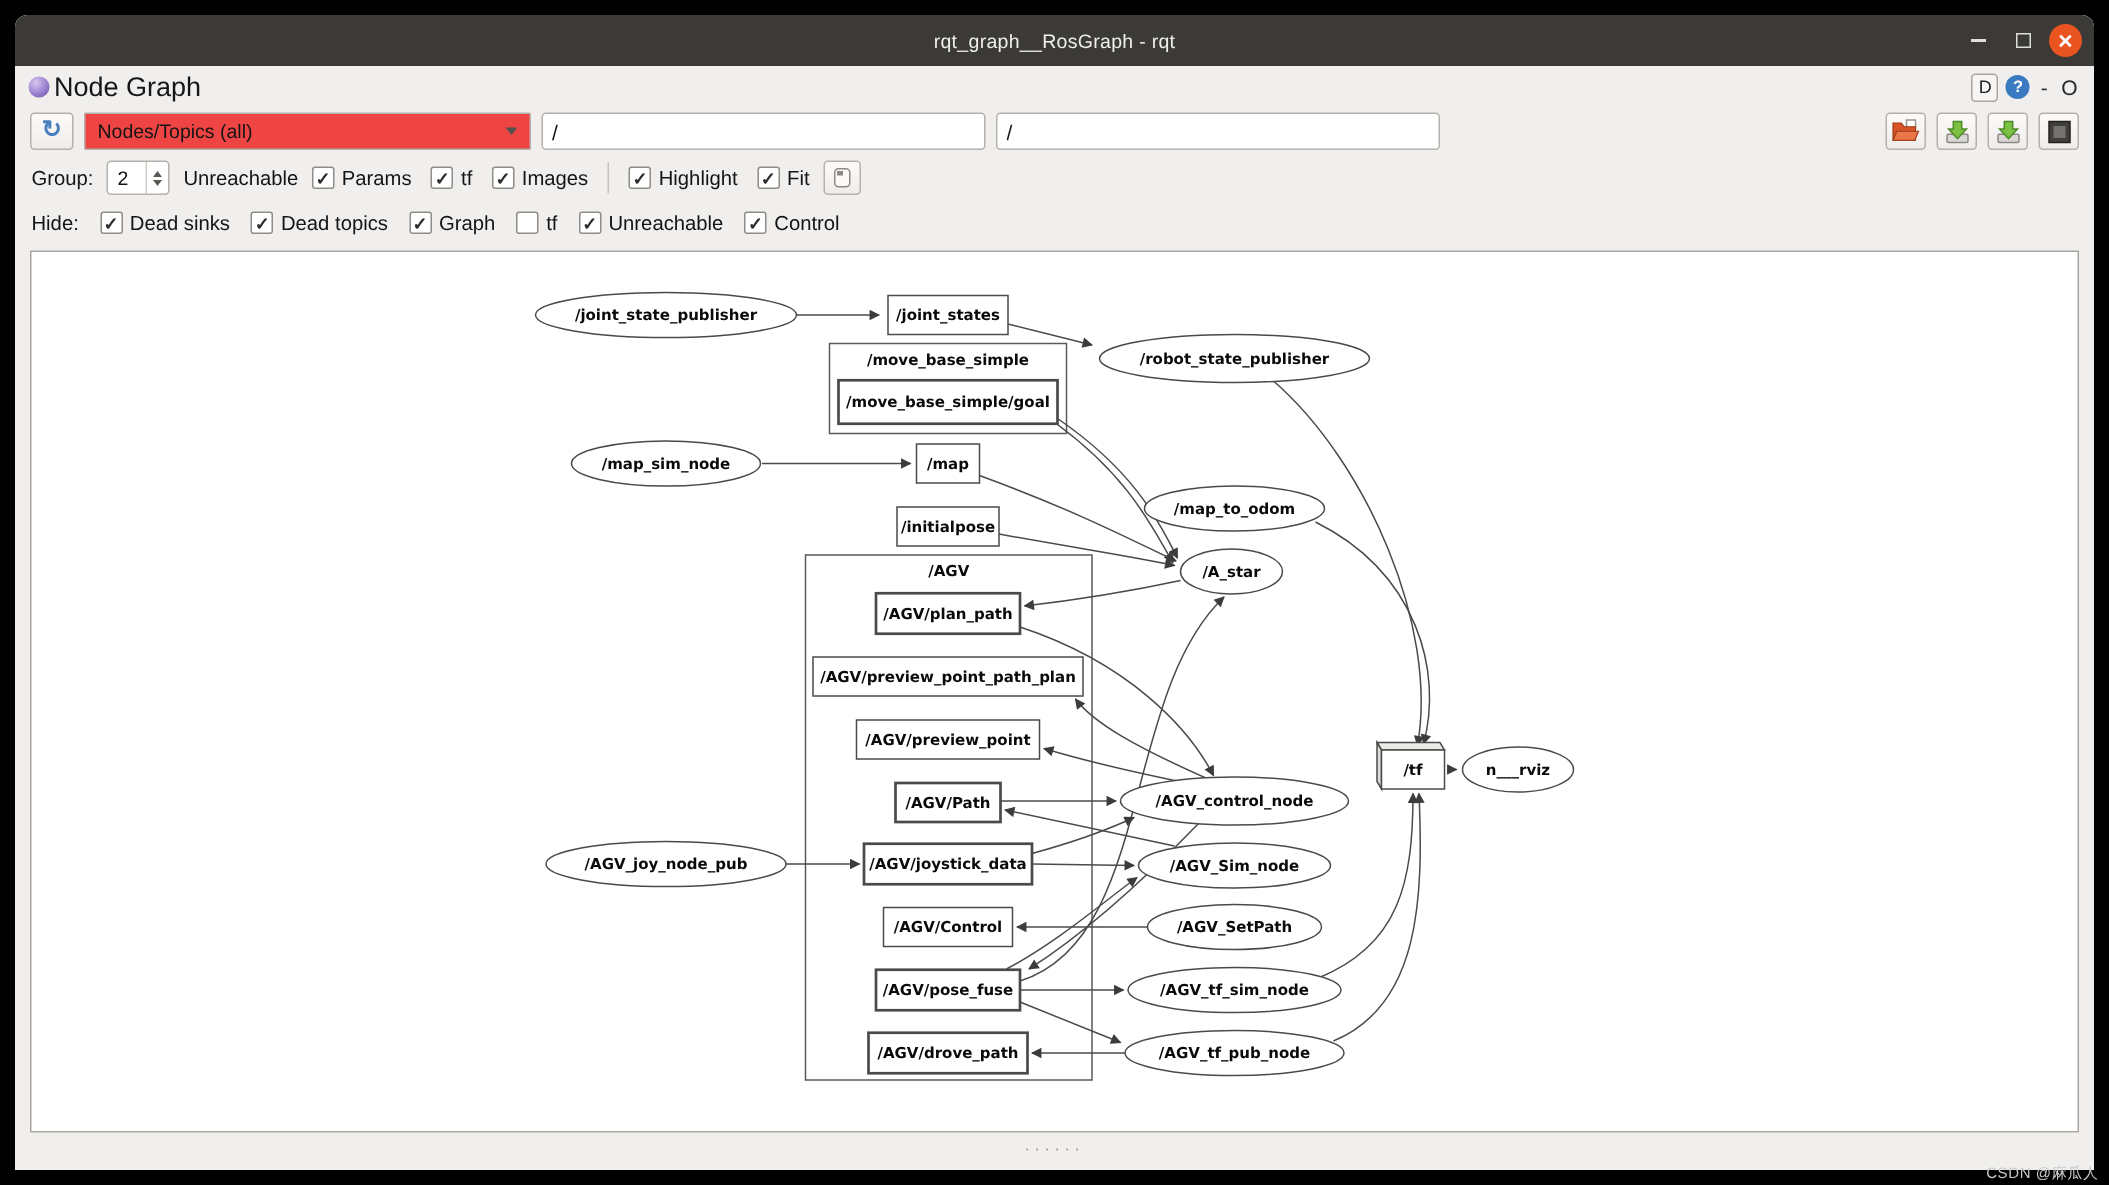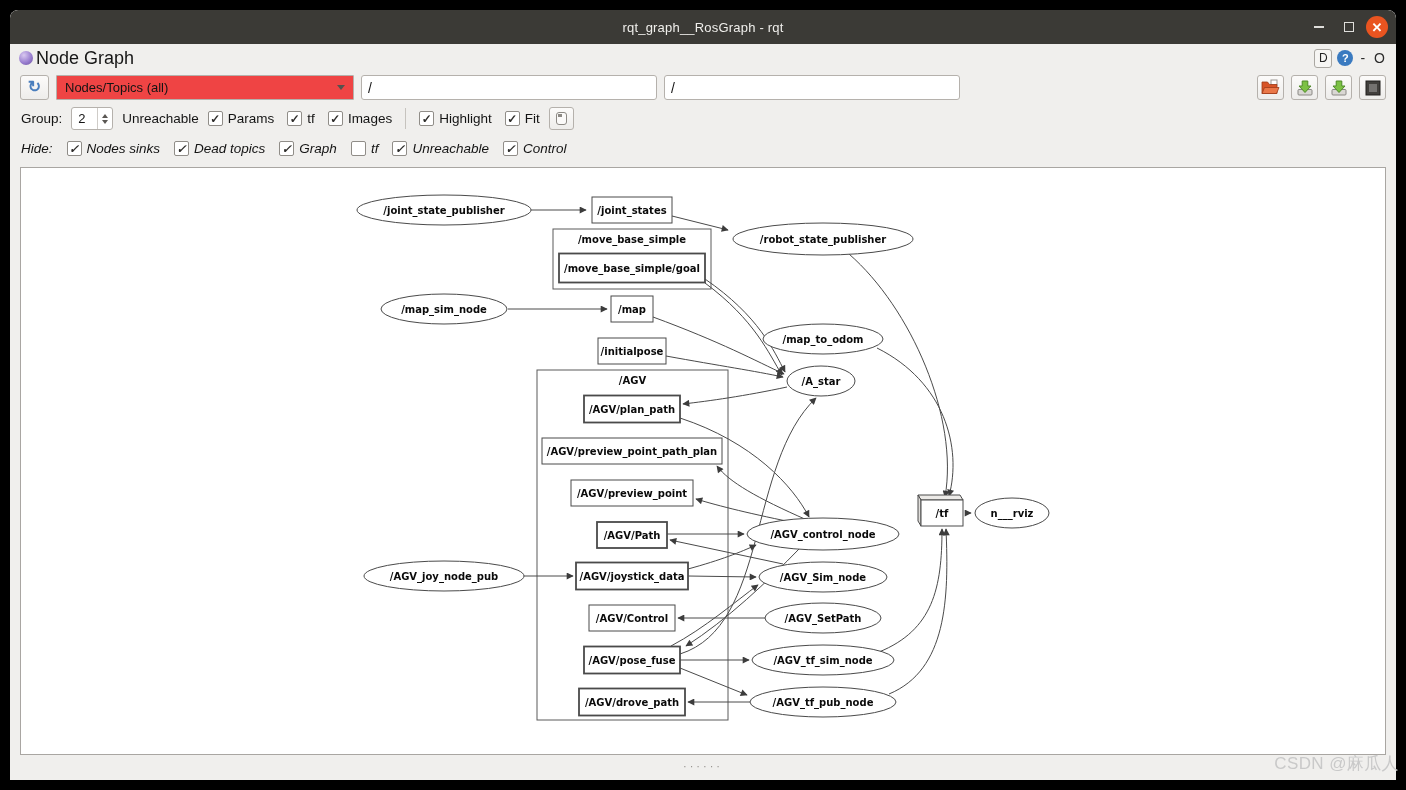--- a/index.html
+++ b/index.html
@@ -47,21 +47,21 @@
                  border-right:4px solid transparent; border-top:5px solid #55524e; }
   .filter-input { width:296px; height:25px; background:#fff; border:1px solid #b5b1ac; border-radius:3px;
                   font-size:14px; color:#141414; padding:0 6px; font-family:"Liberation Sans",sans-serif; }
   .toolbar .spacer { flex:1; }
   .icon-btn { width:27px; }
   .icon-btn svg { display:block; }
 
   
   .optrow { display:flex; align-items:center; padding:0 11px; font-size:13.5px; color:#141414; }
   .row-group { height:31px; gap:9px; }
-  .row-hide  { height:29px; gap:14px;font-style:italic; }
+  .row-hide  { height:29px; gap:14px; }
   .spinbox { width:42px; height:23px; background:#fff; border:1px solid #b5b1ac; border-radius:3px;
              display:flex; align-items:center; }
   .spin-val { flex:1; padding-left:6px; font-size:13px; }
   .spin-arrows { width:15px; height:100%; border-left:1px solid #cfccc8; display:flex; flex-direction:column;
                  align-items:center; justify-content:center; gap:2px; }
   .spin-arrows i { width:0; height:0; border-left:3.5px solid transparent; border-right:3.5px solid transparent; }
   .spin-up { border-bottom:4px solid #5a5753; }
   .spin-down { border-top:4px solid #5a5753; }
   .checkbox { display:inline-flex; align-items:center; gap:5px; }
   .cb { width:15px; height:15px; background:#fff; border:1px solid #908d88; border-radius:2px;
@@ -74,22 +74,22 @@
 
   
   .canvas { margin:4px 10px 0 10px; height:588px; background:#fff; border:1px solid #a9a6a2; position:relative; }
   .canvas svg { position:absolute; left:0; top:0; }
   .gnode-label { font-family:"DejaVu Sans","Liberation Sans",sans-serif; font-size:10px; font-weight:600; fill:#0a0a0a; }
   .gcluster-label { font-family:"DejaVu Sans","Liberation Sans",sans-serif; font-size:10px; font-weight:600; fill:#0a0a0a; }
 
   .splitter { height:22px; display:flex; align-items:center; justify-content:center; }
   .splitter .dots { color:#93908c; font-size:11px; letter-spacing:3px; line-height:0; }
 
-  .watermark { position:absolute; right:7px; bottom:15px; z-index:20;
-               color:#c9c9c9; font-size:17px; letter-spacing:.4px; }
+  .watermark { position:absolute; right:7px; bottom:1px; z-index:20;
+               color:#c9c9c9; font-size:10px; letter-spacing:.4px; }
 </style>
 </head>
 <body>
 
 <div class="window">
 
   <div class="titlebar">
     <span class="title">rqt_graph__RosGraph - rqt</span>
     <span class="tb-btn btn-min">
         <span class="bar"></span>
@@ -189,21 +189,21 @@
     <span class="tool-btn fitview-btn">
       <span class="fitview-ico"></span>
     </span>
   </div>
 
   <div class="optrow row-hide">
     <span>Hide:</span>
     <span id="hide-toggles" style="display:inline-flex; gap:14px;">
         <span class="checkbox">
           <span class="cb">✓</span>
-          <span>Nodes sinks</span>
+          <span>Dead sinks</span>
         </span>
         <span class="checkbox">
           <span class="cb">✓</span>
           <span>Dead topics</span>
         </span>
         <span class="checkbox">
           <span class="cb">✓</span>
           <span>Graph</span>
         </span>
         <span class="checkbox">

